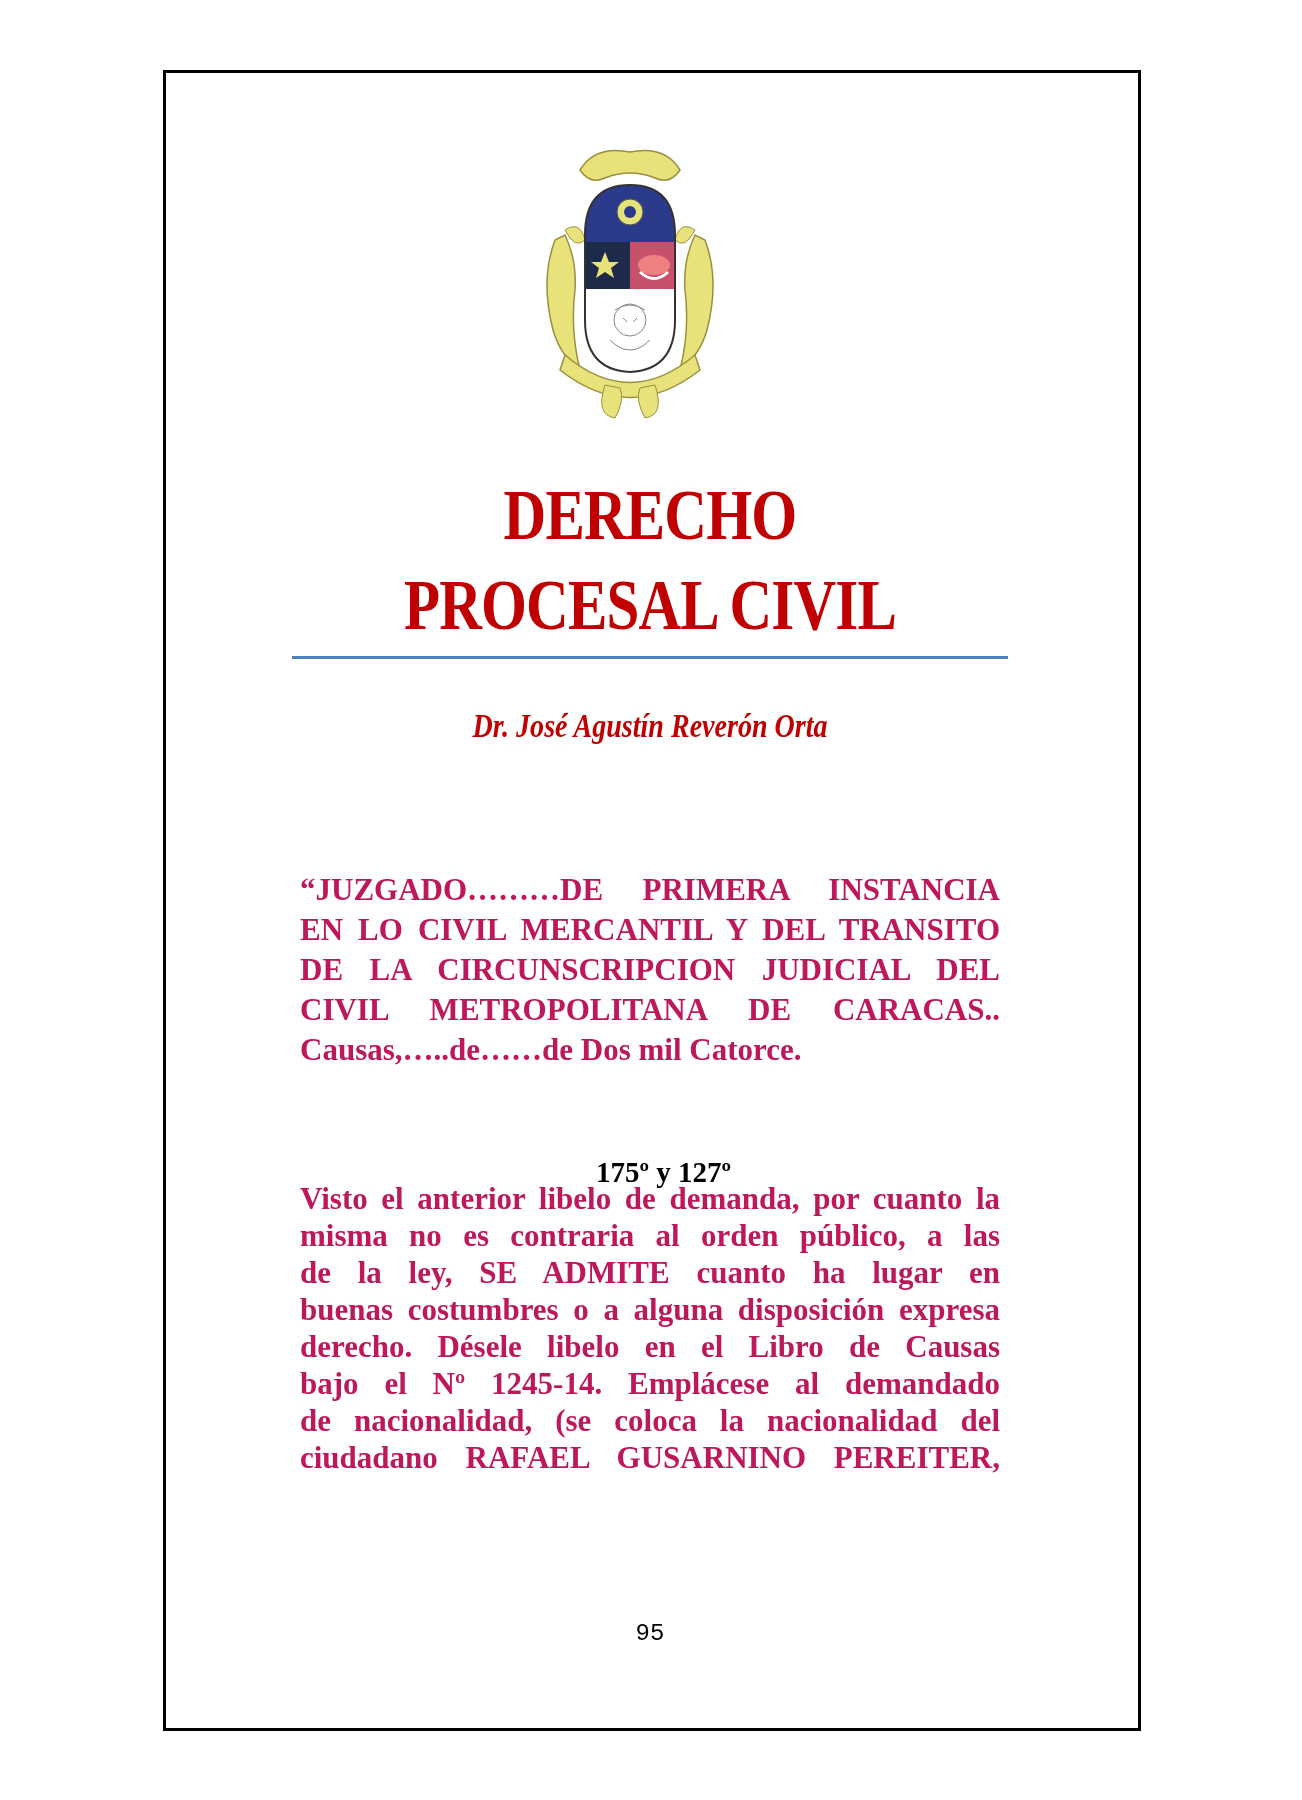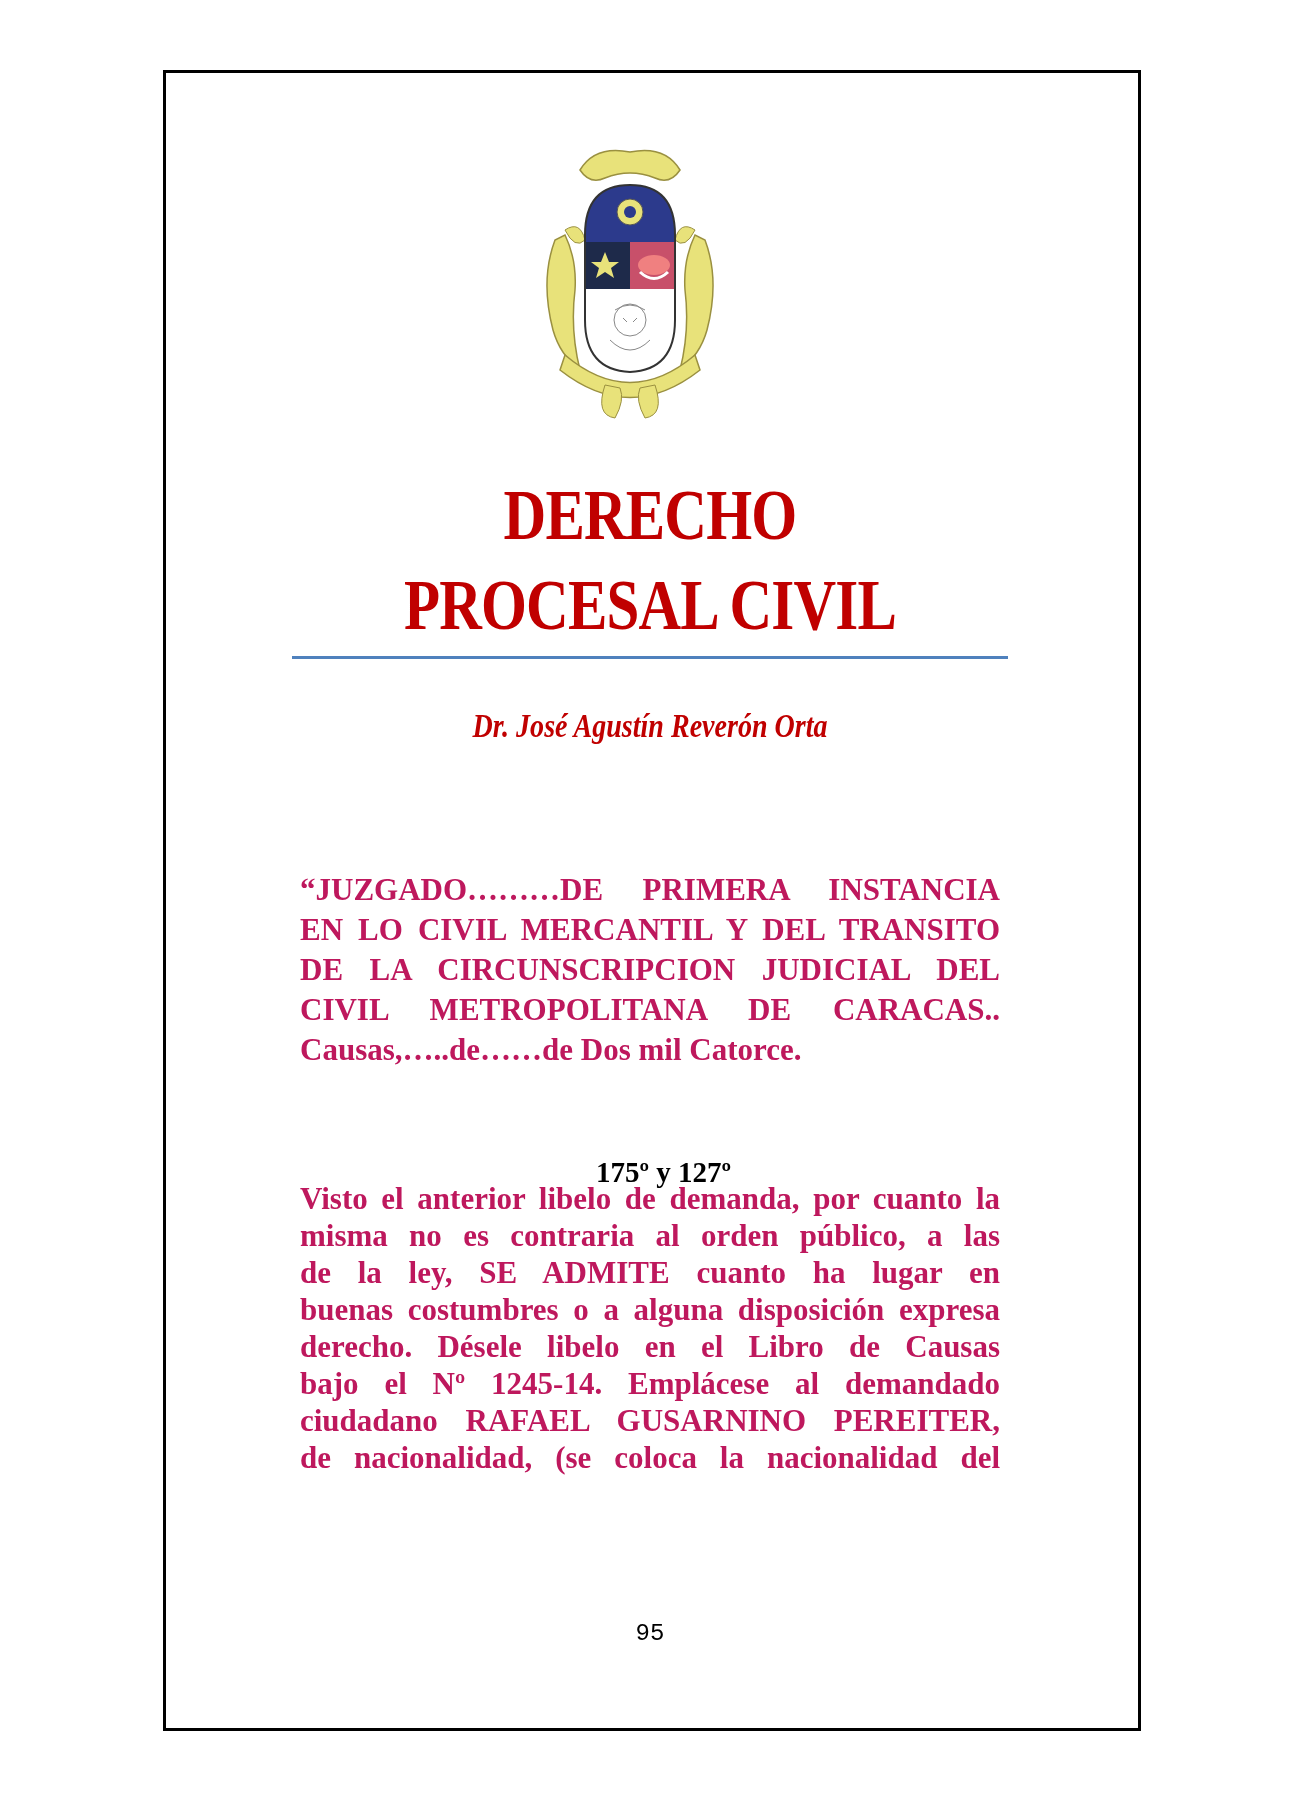--- a/index.html
+++ b/index.html
@@ -113,17 +113,17 @@
 
 <div class="years">175º  y 127º</div>
 
 <div class="body-block visto">
   <span class="line">Visto el anterior libelo de demanda, por cuanto la</span>
   <span class="line">misma no es contraria al orden público, a las</span>
   <span class="line">de la ley, SE ADMITE cuanto ha lugar en</span>
   <span class="line">buenas costumbres o a alguna disposición expresa</span>
   <span class="line">derecho. Désele libelo en el Libro de Causas</span>
   <span class="line">bajo el Nº 1245-14. Emplácese al demandado</span>
+  <span class="line">de nacionalidad, (se coloca la nacionalidad del</span>
   <span class="line">ciudadano  RAFAEL GUSARNINO PEREITER,</span>
-  <span class="line">de nacionalidad, (se coloca la nacionalidad del</span>
 </div>
 
 <div class="page-number">95</div>
 
 </body></html>

